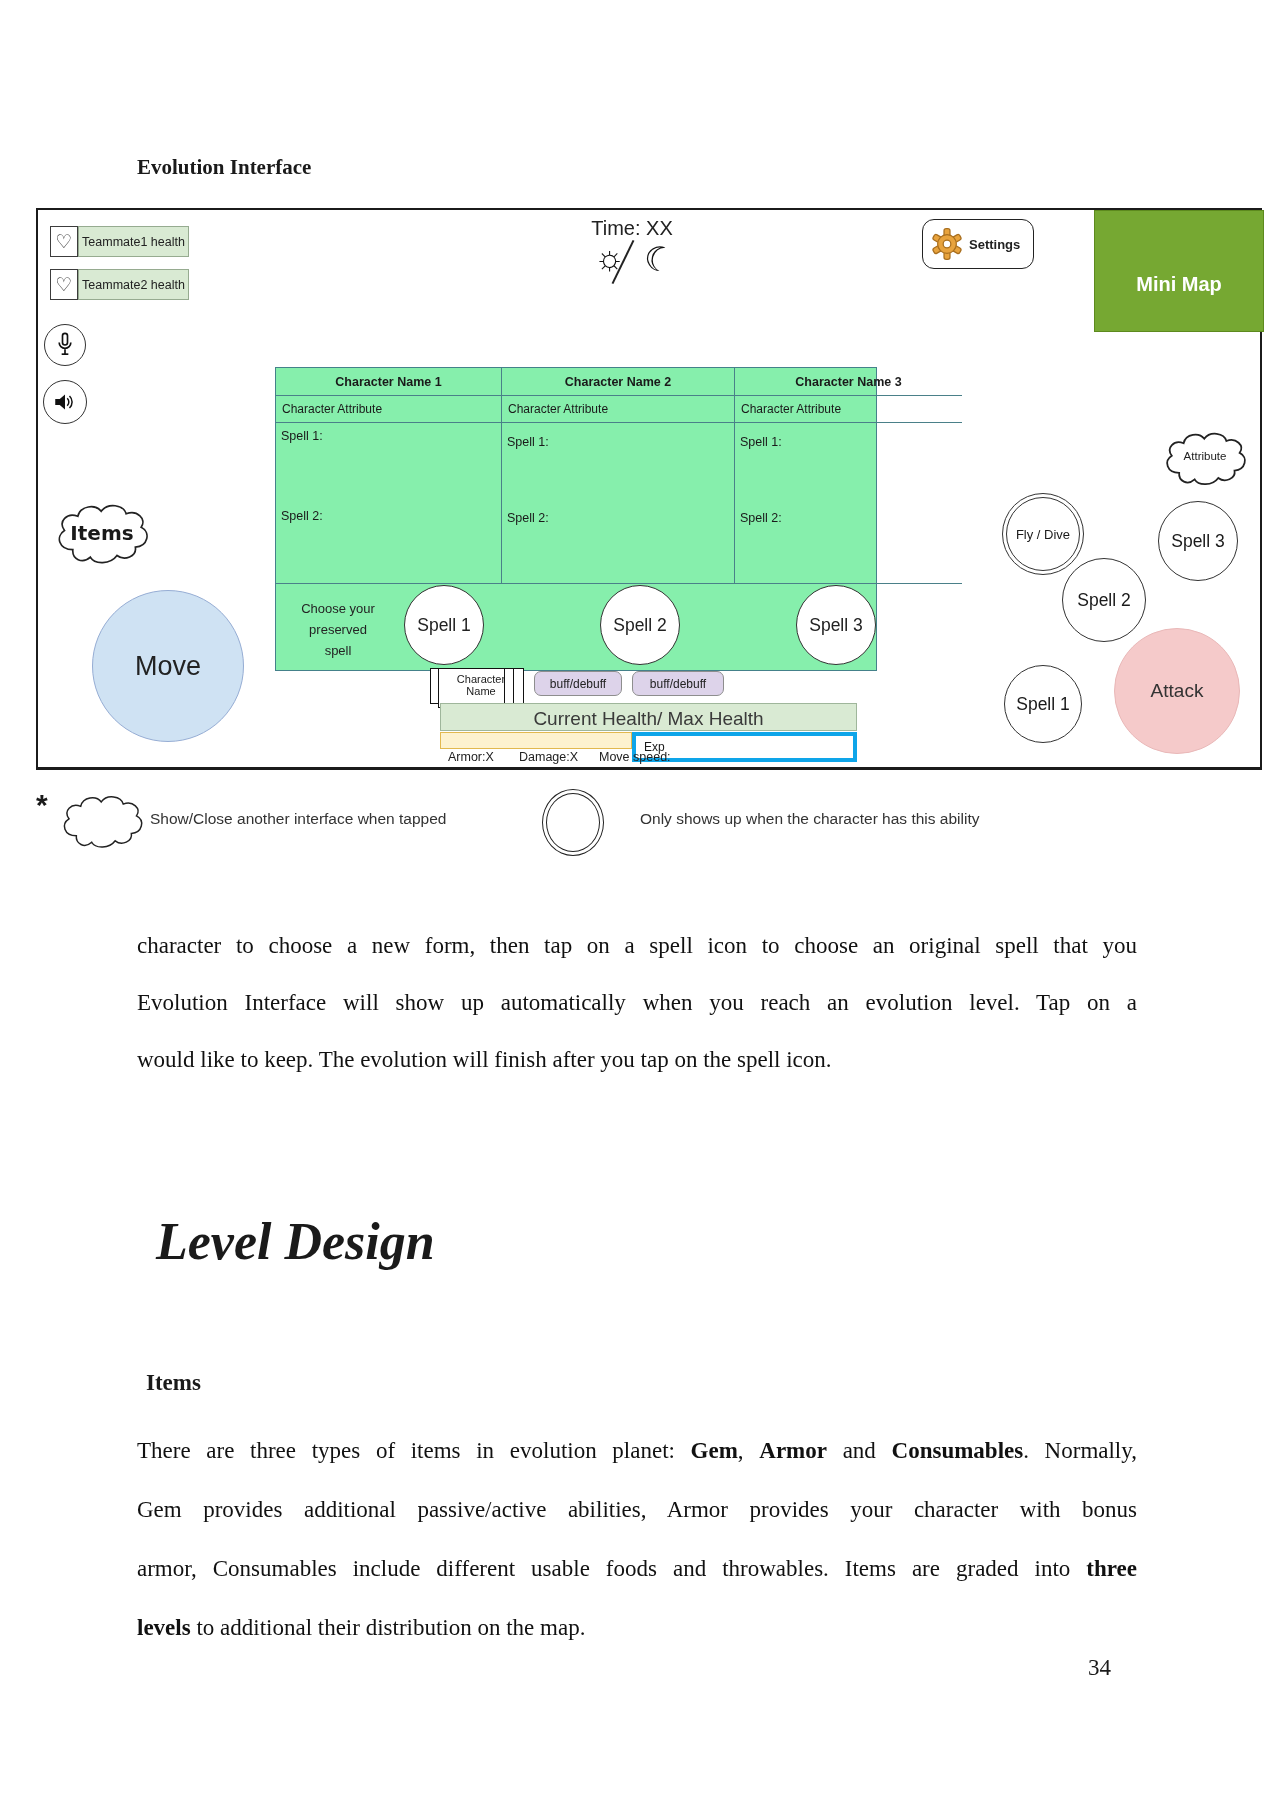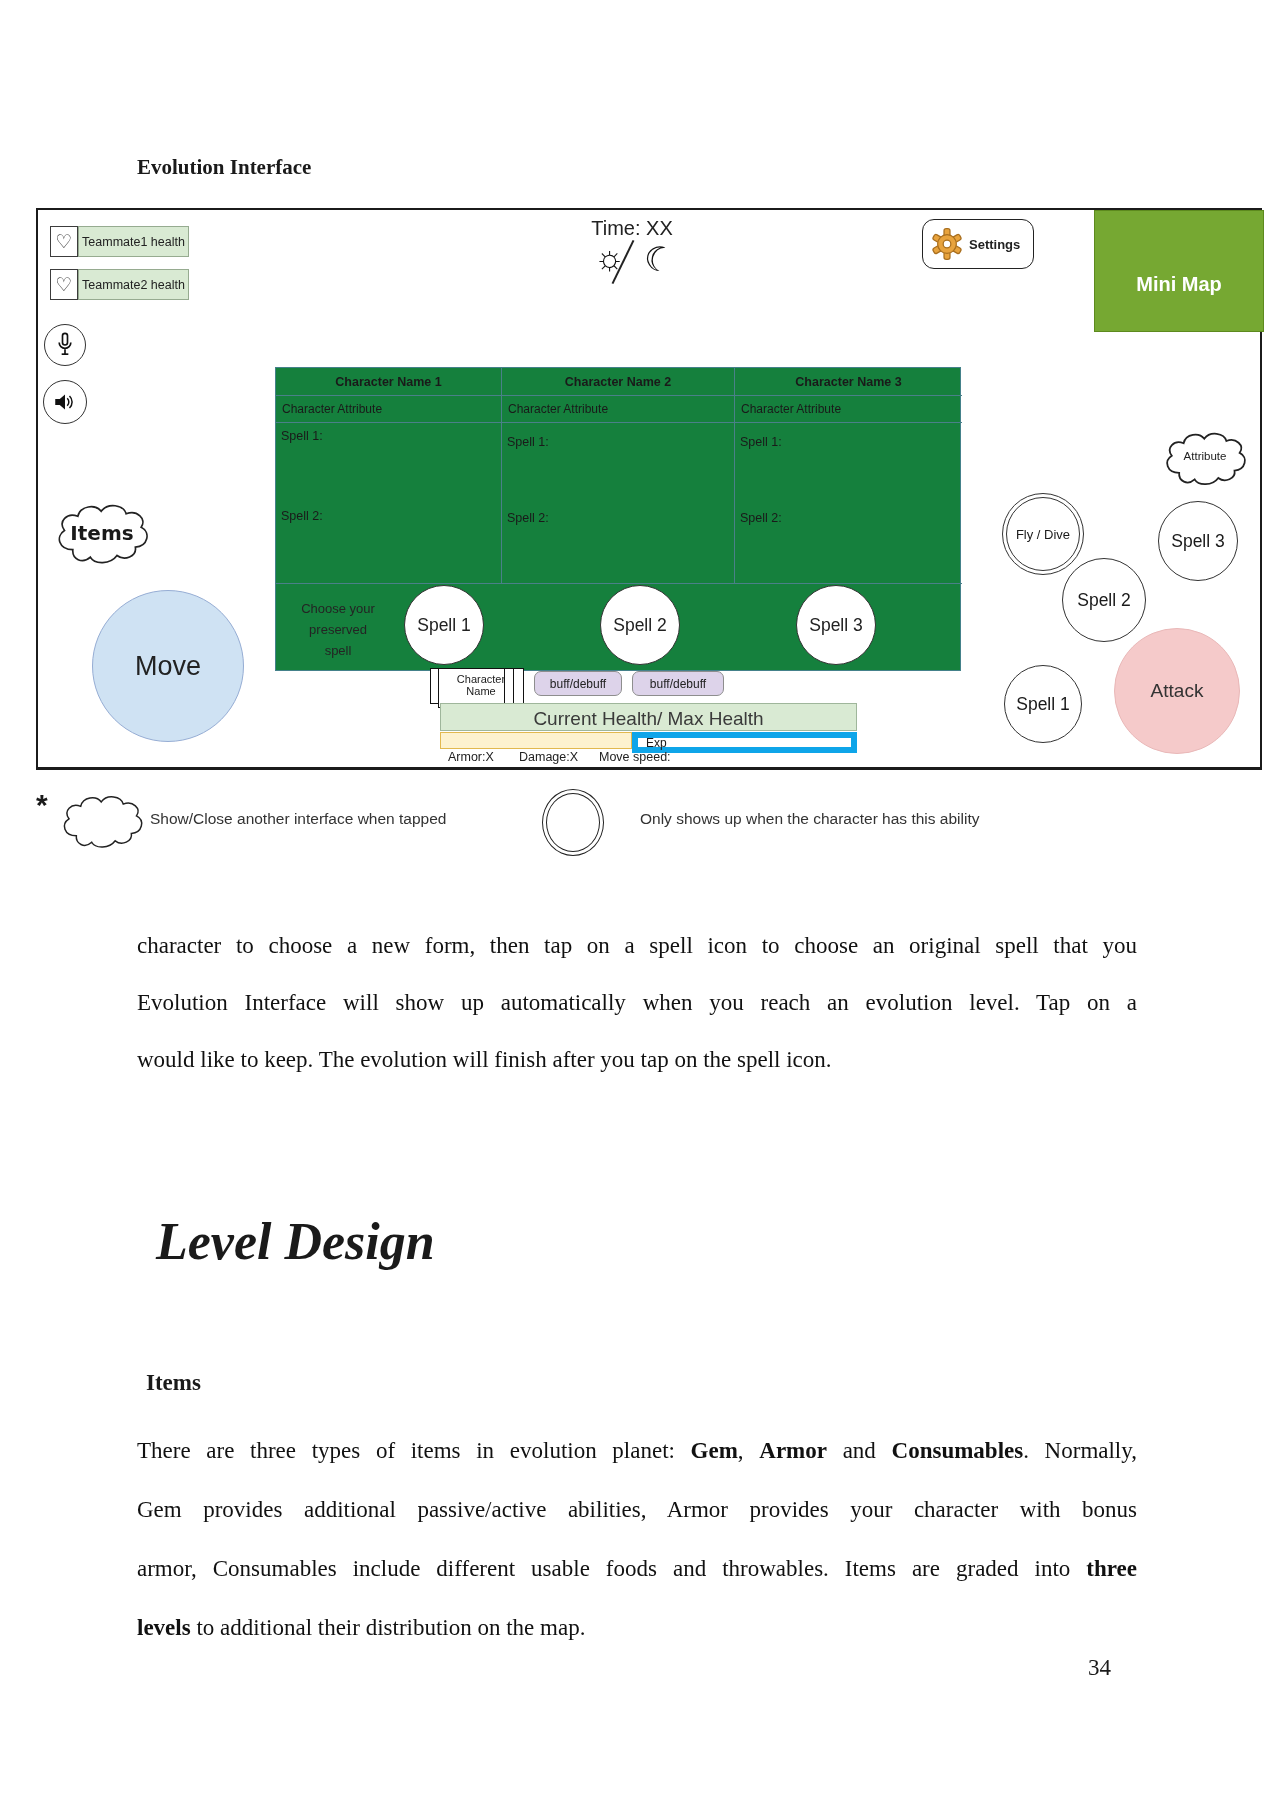--- a/index.html
+++ b/index.html
@@ -34,37 +34,37 @@
   #minimap span{margin-top:62px;}
   
   #settings-btn{left:884px;top:9px;width:112px;height:50px;border:1.6px solid #222;border-radius:12px;background:#fff;display:flex;align-items:center;gap:5px;padding-left:7px;}
   #settings-btn .lbl{font-size:13px;font-weight:bold;color:#222;}
   
   #time-label{left:484px;top:7px;width:220px;text-align:center;font-size:20px;color:#222;}
   .glyph-icon{font-size:34px;color:#111;line-height:1;}
   
   #evo-title{left:464px;top:95px;width:238px;height:62px;background:#c5e8ea;border:3px solid #2b8c94;border-radius:4px;font-size:17px;letter-spacing:.4px;color:#101010;}
   
-  #evo-table{left:237px;top:157px;width:686px;height:304px;background:#15803d;border:1.6px solid #44818a;}
+  #evo-table{left:237px;top:157px;width:602px;height:304px;background:#86efac;border:1.6px solid #44818a;}
   .cell{position:absolute;box-sizing:border-box;border-color:#4a8089;border-style:solid;border-width:0;}
   .cell.br{border-right-width:1px;}
   .cell.bb{border-bottom-width:1px;}
   .hdr{font-weight:bold;font-size:12.5px;text-align:center;padding-top:7px;}
   .attr{font-size:12px;padding:6px 0 0 6px;}
   .spl{position:absolute;font-size:12.5px;left:5px;}
   .spell-circle{position:absolute;width:78px;height:78px;border-radius:50%;background:#fff;border:1.5px solid #333;font-size:17.5px;color:#222;}
   #preserved-label{position:absolute;left:4px;top:230px;width:116px;text-align:center;font-size:13px;line-height:21px;color:#242424;}
   
   .mini-v{position:absolute;top:0;width:8px;height:100%;border:1.3px solid #111;background:#fff;}
   #char-name-box{left:392px;top:458px;width:84px;height:34px;}
   #char-name-box .mid{position:absolute;left:8px;top:0;width:84px;height:100%;border:1.3px solid #111;background:#fff;font-size:11px;line-height:12px;text-align:center;padding-top:4px;}
   .buff{height:25px;background:#ddd3ea;border:1px solid #8e8e8e;border-radius:7px;font-size:12px;color:#222;}
   #health-bar{left:402px;top:493px;width:417px;height:28px;background:#d9ead3;border:1px solid #9fb69b;font-size:19px;color:#3a3a3a;align-items:flex-end;}
   #exp-yellow{left:402px;top:522px;width:192px;height:17px;background:#fdf2cf;border:1.4px solid #e2b94f;}
-  #exp-white{left:594px;top:522px;width:225px;height:21px;background:#fff;border:6px solid #0ea5e9;font-size:12px;padding-left:8px;display:flex;align-items:center;}
+  #exp-white{left:594px;top:522px;width:225px;height:30px;background:#fff;border:4px solid #0ea5e9;font-size:12px;padding-left:8px;display:flex;align-items:center;}
   .stat{position:absolute;top:540px;font-size:12.5px;color:#222;}
   
   .ring{border:1.3px solid #333;border-radius:50%;background:#fff;}
   #attack-btn{left:1076px;top:418px;width:126px;height:126px;border-radius:50%;background:#f5caca;border:1px solid #e9b8b8;font-size:19px;color:#333;}
   
   #legend-asterisk{left:36px;top:788px;font-size:30px;font-weight:bold;}
   .legend-note{top:810px;font-size:15.5px;color:#333;}
   #legend-circle-outer{left:542px;top:789px;width:62px;height:67px;}
   .dbl-ring{border:1.3px solid #222;border-radius:50%;}
   svg{display:block;}

